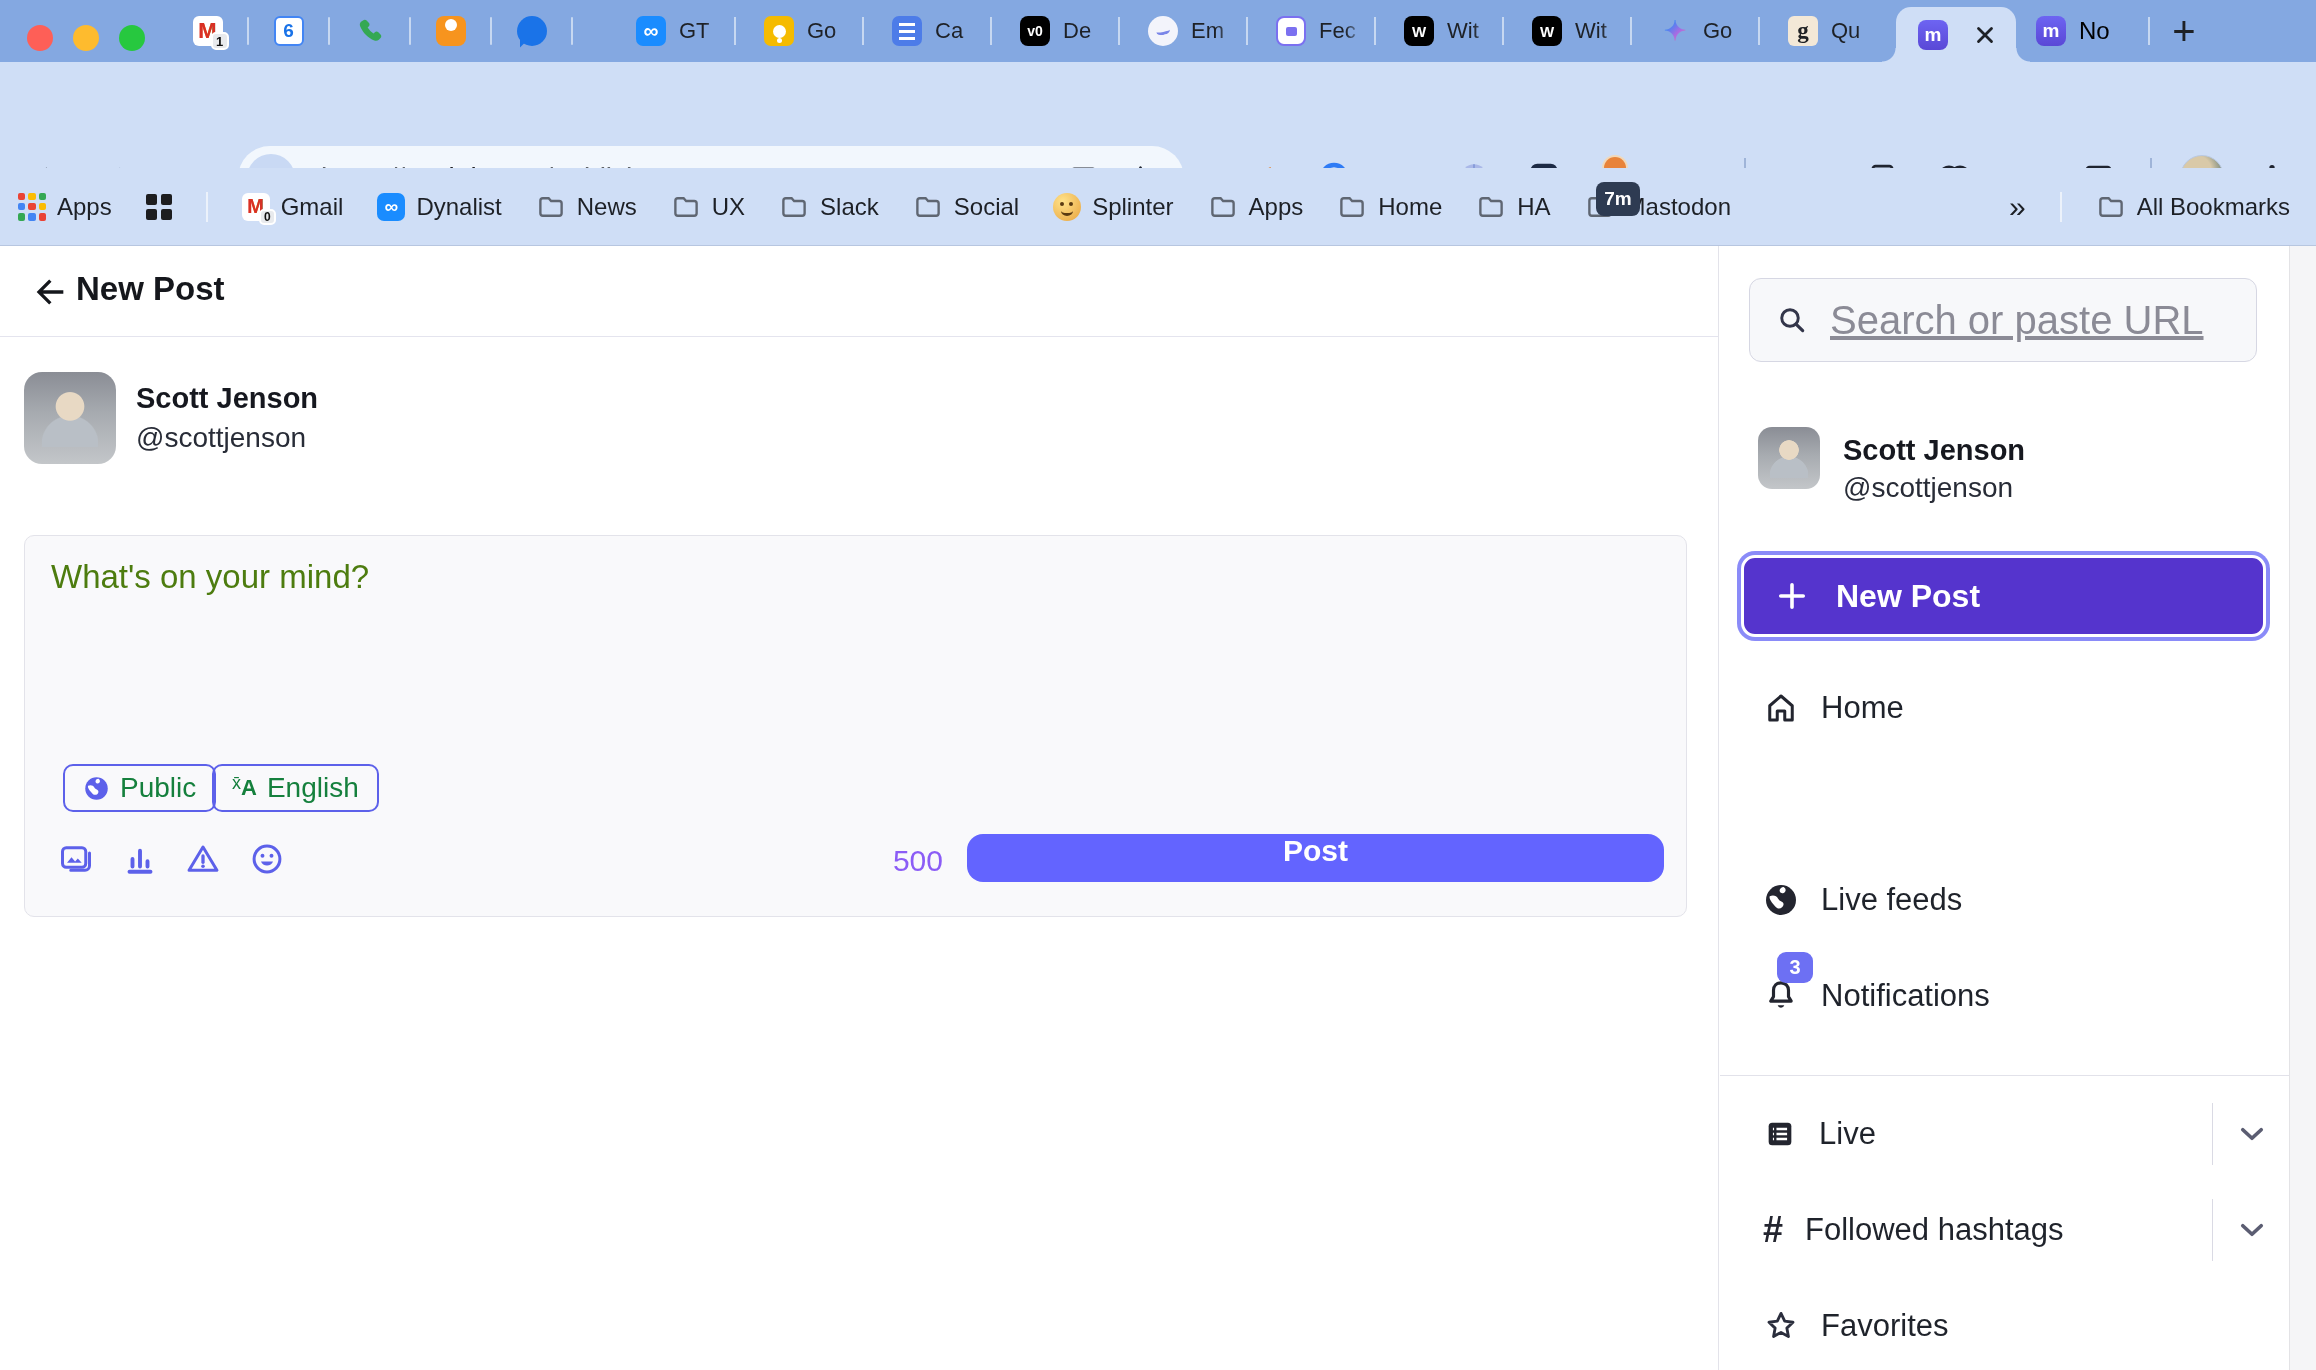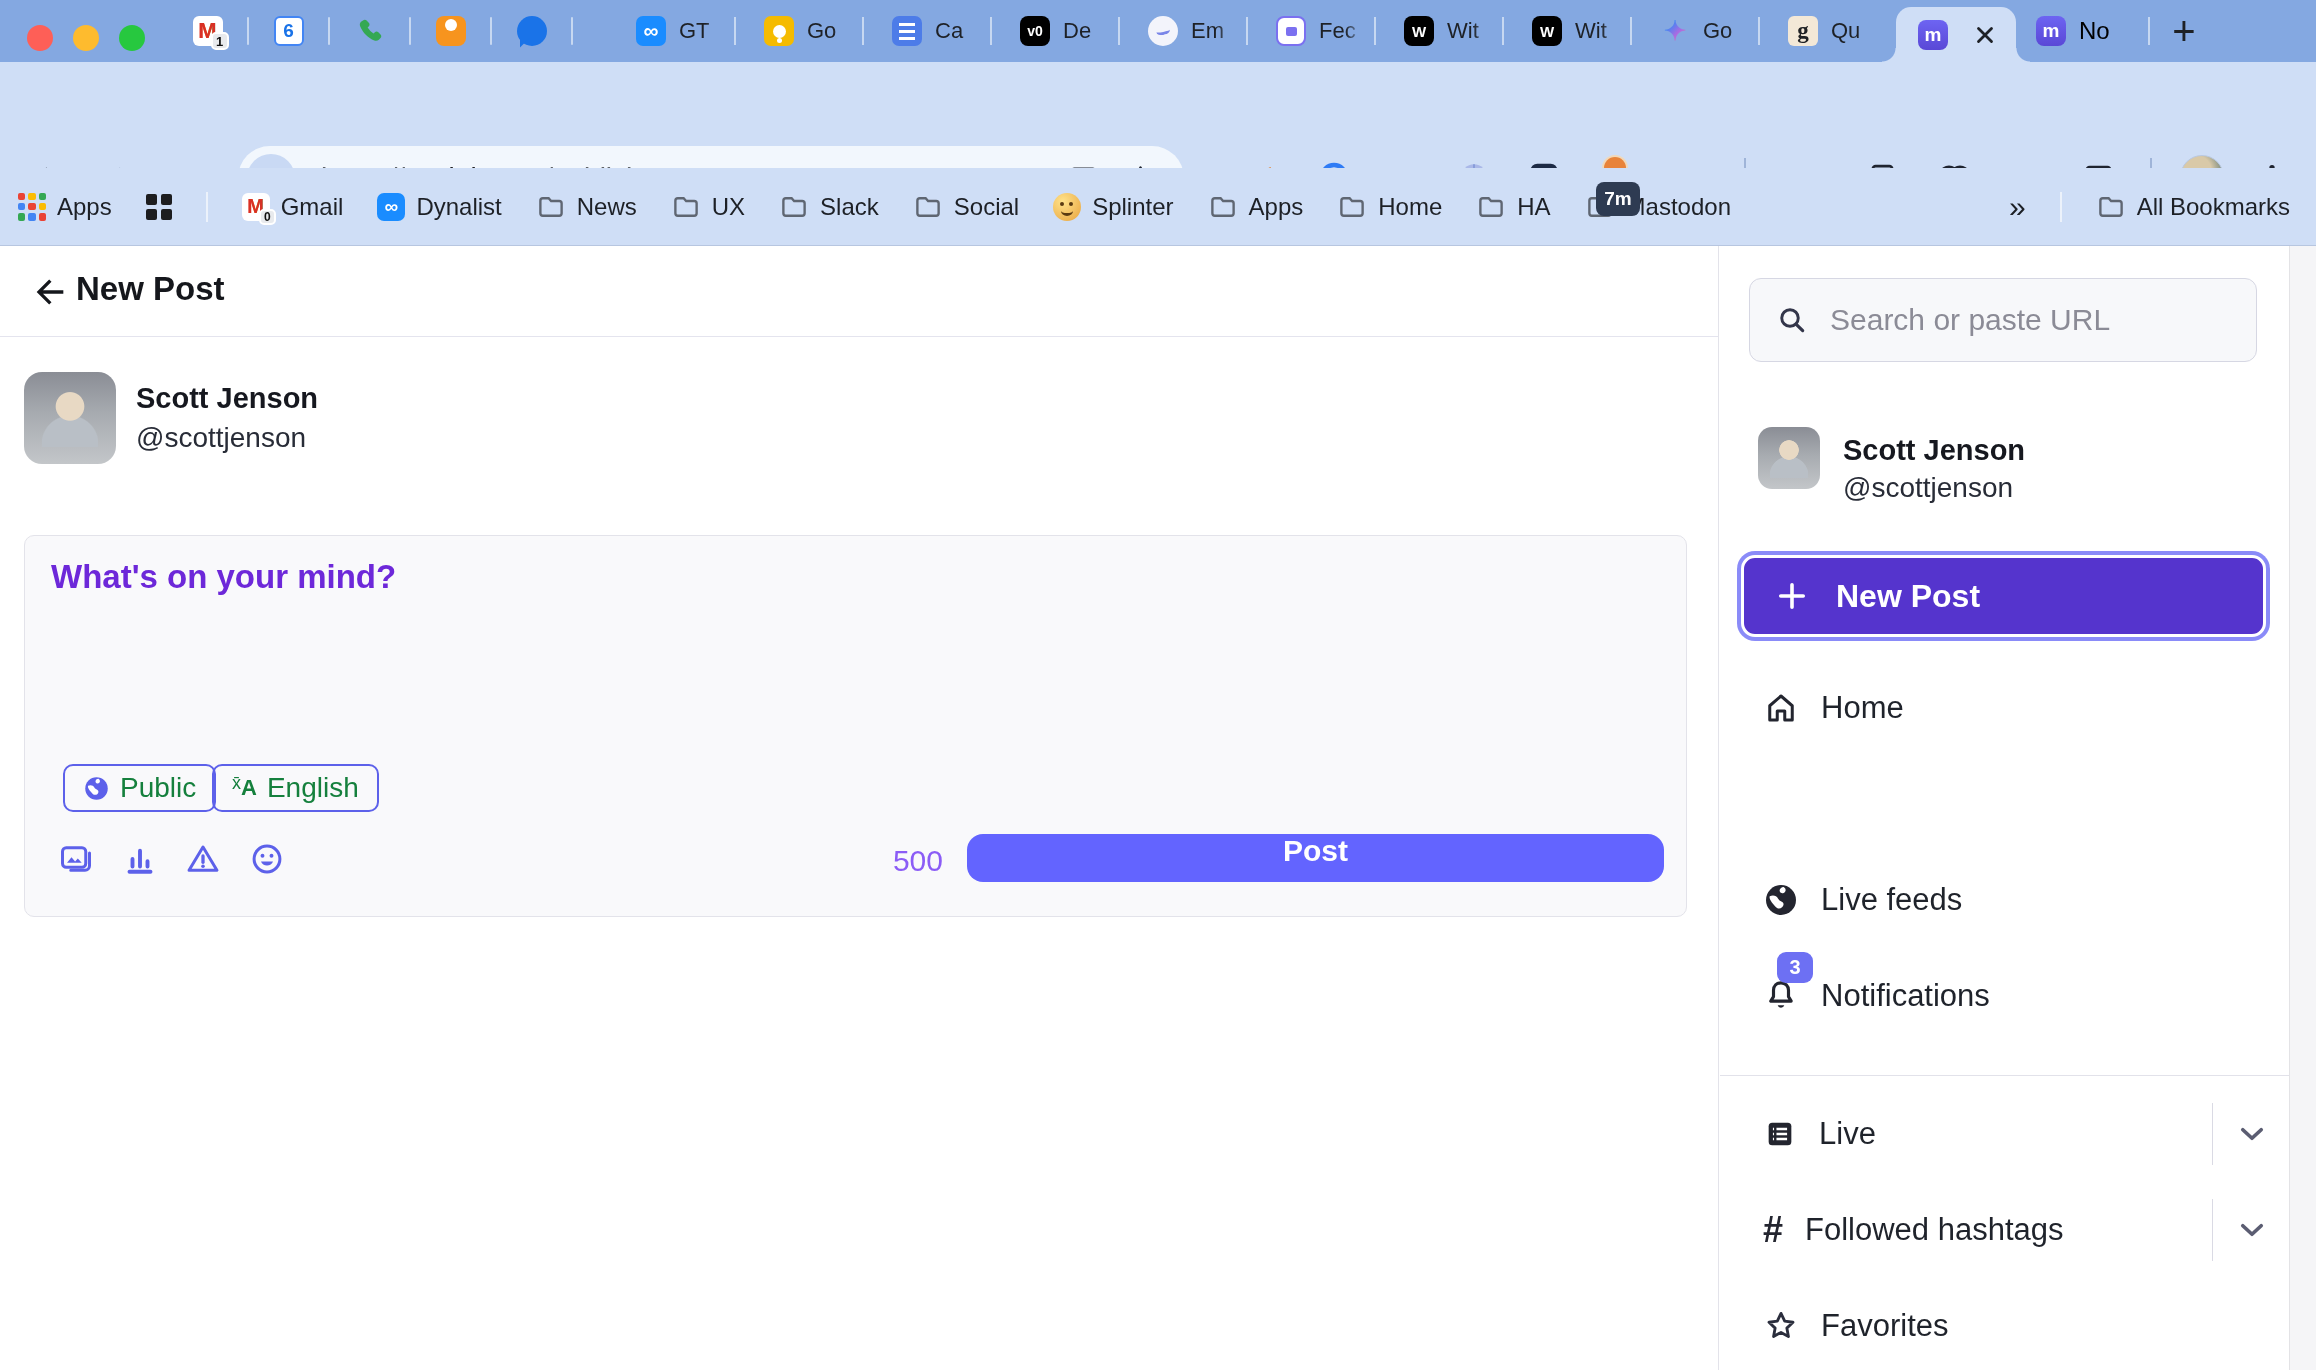--- a/index.html
+++ b/index.html
@@ -114,33 +114,33 @@
     position:absolute; overflow:hidden; }
   .avatar-lg::after { content:""; position:absolute; left:20%; top:18%; width:60%; height:64%;
     background:radial-gradient(circle at 50% 30%, #e8d9c4 0 28%, transparent 30%),
                radial-gradient(circle at 50% 95%, #b9bfc6 0 45%, transparent 47%); }
 
   .author-name { font-size:29px; font-weight:bold; color:#16181f; position:absolute; }
   .author-handle { font-size:28px; color:#282c37; position:absolute; }
 
   .composer { position:absolute; left:24px; top:289px; width:1663px; height:382px; background:#f9f9fb;
     border:1px solid #e3e3ea; border-radius:10px; }
-  .placeholder { position:absolute; left:26px; top:22px; font-size:33px; color:#6d28d9;font-weight:bold; }
+  .placeholder { position:absolute; left:26px; top:22px; font-size:33px; color:#4d7c0f; }
   .pill { position:absolute; top:228px; height:48px; border:2px solid #5d61ea; border-radius:10px;
     display:flex; align-items:center; gap:10px; padding:16px 18px; color:#15803d; font-size:28px; }
   .mediaico { position:absolute; top:305px; color:#5d61ea; }
   .charcount { position:absolute; left:828px; top:308px; width:90px; text-align:right; font-size:30px; color:#8b5cf6; }
   .postbtn { position:absolute; left:942px; top:298px; width:697px; height:48px; background:#6364ff; border-radius:16px;
     color:#fff; font-size:30px; font-weight:bold; display:flex; align-items:flex-start; justify-content:center; border:none; }
 
   
   .sidebar { position:absolute; left:1720px; top:0; width:569px; height:1124px; background:#fff; }
   .searchbox { position:absolute; left:29px; top:32px; width:508px; height:84px; background:#f7f8fa;
     border:1px solid #d6d7e3; border-radius:12px; display:flex; align-items:center; gap:22px; padding-left:26px; }
-  .searchbox .sph { font-size:30px; color:#8b8b96; }
+  .searchbox .sph { font-size:40px; color:#8b8b96;text-decoration:underline; }
   .s-name { position:absolute; left:123px; top:188px; font-size:29px; font-weight:bold; color:#16181f; }
   .s-handle { position:absolute; left:123px; top:226px; font-size:28px; color:#282c37; }
 
   .newpost { position:absolute; left:21px; top:309px; width:525px; height:82px; background:#5534cd;
     border:3px solid #fff; box-shadow:0 0 0 4px #8a8bf8; border-radius:14px;
     display:flex; align-items:center; gap:26px; padding-left:30px; color:#fff; }
   .newpost .np-label { font-size:32px; font-weight:bold; }
 
   .navrow { position:absolute; left:0; width:100%; height:96px; display:flex; align-items:center; gap:22px; padding-left:43px; color:#23252f; }
   .navrow .nlbl { font-size:31px; color:#1f232b; }

